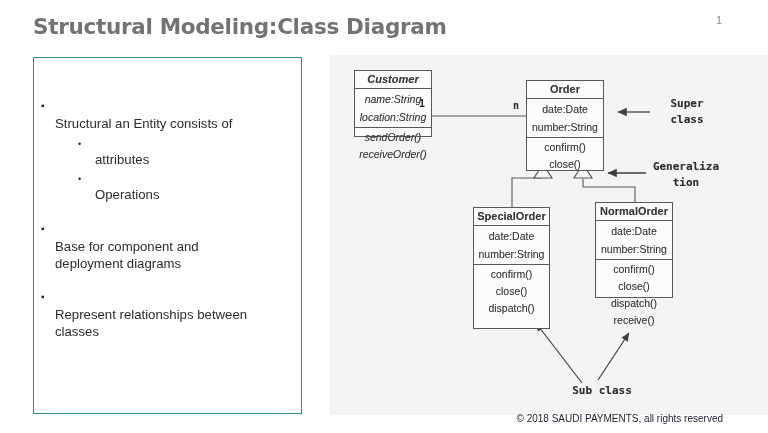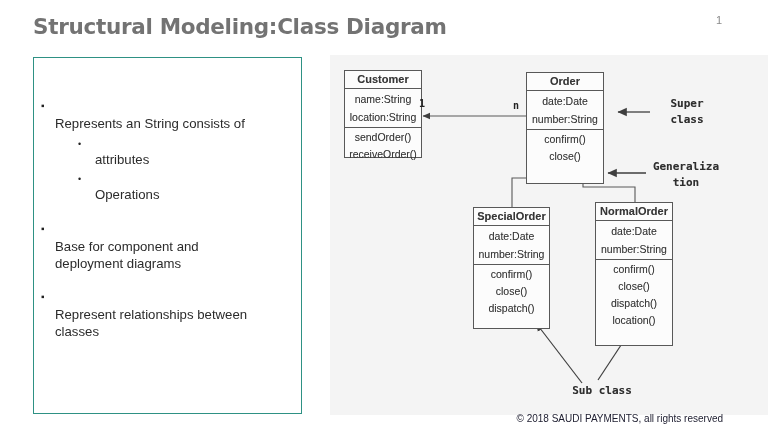--- a/index.html
+++ b/index.html
@@ -31,24 +31,24 @@
   .wires { position:absolute; left:0; top:0; }
   .uml-box { position:absolute; background:#fcfcfc; border:1.3px solid #585858; box-sizing:border-box;
              color:#363636; text-align:center; text-shadow:0 0 0.6px rgba(60,60,60,.35); }
   .uml-title { font-weight:bold; font-size:11px; height:17px; line-height:17px;
                border-bottom:1.3px solid #585858; }
   .uml-attrs { border-bottom:1.3px solid #585858; font-size:10.5px; padding:1px 0; }
   .uml-attrs div { line-height:18px; }
   .uml-ops { font-size:10.5px; padding-top:1px; }
   .uml-ops div { line-height:17px; }
 
-  #box-customer { left:14px;  top:15px;  width:78px; height:88px; }
-  #box-order    { left:196px; top:17px;  width:78px; height:112px; }
+  #box-customer { left:24px;  top:15px;  width:78px; height:67px;font-style:italic; }
+  #box-order    { left:196px; top:25px;  width:78px; height:91px; }
   #box-special  { left:143px; top:152px; width:77px; height:122px; }
-  #box-normal   { left:265px; top:147px; width:78px; height:144px; }
+  #box-normal   { left:265px; top:147px; width:78px; height:96px; }
 
   .mult { position:absolute; font-family:"DejaVu Sans Mono", monospace; font-weight:bold;
           font-size:10px; color:#222; }
   #mult-1 { left:89px;  top:43px; }
   #mult-n { left:183px; top:45px; }
 
   .anno { position:absolute; font-family:"DejaVu Sans Mono", monospace; font-weight:bold;
           font-size:11px; color:#2e2e2e; white-space:pre-line; text-align:center; line-height:16px;
           text-shadow:0 0 0.6px rgba(60,60,60,.35); }
   #anno-super { left:328px; top:41px;  width:58px; }
@@ -61,21 +61,21 @@
 <body>
 
 <div class="slide">
 
   <h1 class="title">Structural Modeling:Class Diagram</h1>
   <div class="page-num">1</div>
 
   <div class="panel">
     <ul class="bullets">
       <li class="main">
-        <span class="marker">▪</span><span>Represents an String consists of</span>
+        <span class="marker">▪</span><span>Structural an Entity consists of</span>
       </li>
       <li class="sub" id="li-attr">
         <span class="marker">•</span><span>attributes</span>
       </li>
       <li class="sub" id="li-ops">
         <span class="marker">•</span><span>Operations</span>
       </li>
       <li class="main" id="li-base">
         <span class="marker">▪</span><span>Base for component and
 deployment diagrams</span>
@@ -146,21 +146,21 @@
     <div class="uml-box" id="box-normal">
       <div class="uml-title">NormalOrder</div>
       <div class="uml-attrs">
         <div>date:Date</div>
         <div>number:String</div>
       </div>
       <div class="uml-ops">
         <div>confirm()</div>
         <div>close()</div>
         <div>dispatch()</div>
-        <div>location()</div>
+        <div>receive()</div>
       </div>
     </div>
 
     <div class="mult" id="mult-1">1</div>
     <div class="mult" id="mult-n">n</div>
 
     <div class="anno" id="anno-gen">Generaliza
 tion</div>
     <div class="anno" id="anno-super">Super
 class</div>

